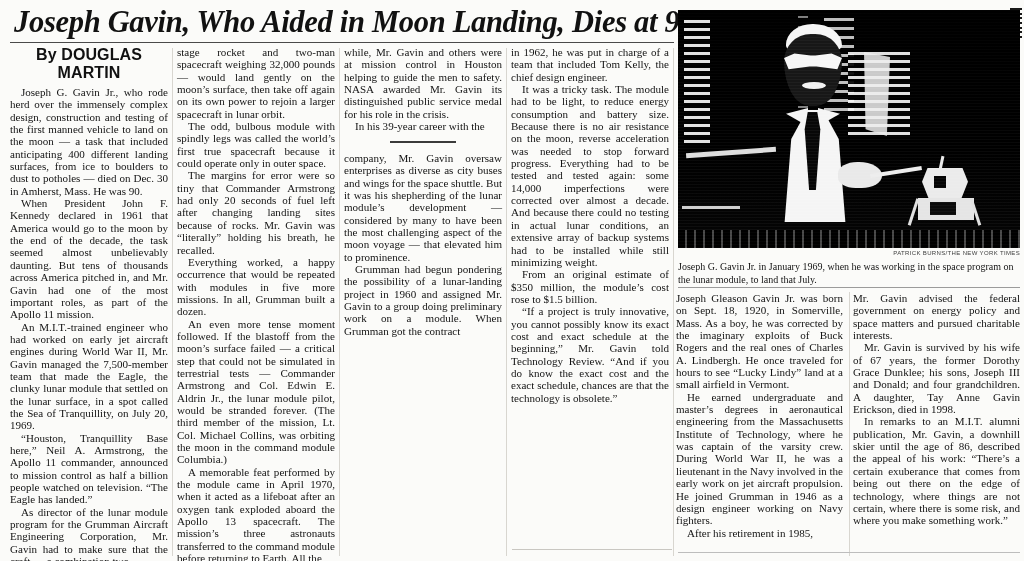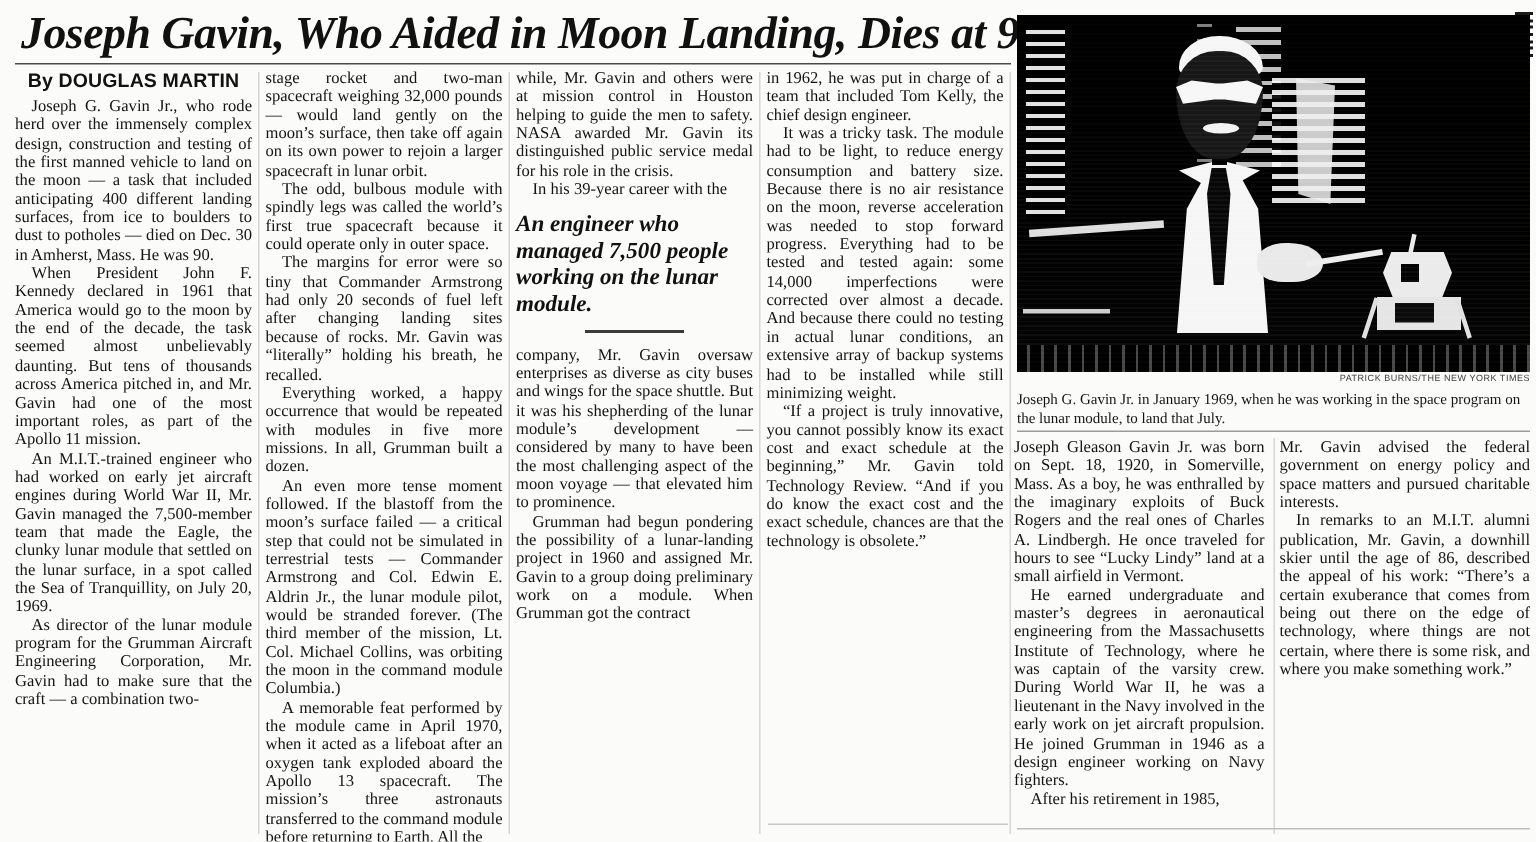--- a/index.html
+++ b/index.html
@@ -104,21 +104,21 @@
     position: absolute;
     top: 48px;
     width: 1px;
     height: 508px;
     background: #d8d6d0;
   }
 
   .byline {
     font-family: "Liberation Sans", "DejaVu Sans", sans-serif;
     font-weight: bold;
-    font-size: 13px;
+    font-size: 16px;
     letter-spacing: 0.1px;
     text-align: center;
     margin: 0 0 4px 0;
     color: #111;
   }
 
   p.body {
     margin: 0;
     font-size: 11.05px;
     line-height: 12.35px;
@@ -452,46 +452,47 @@
   <div class="gutter" style="left:673px"></div>
   <div class="gutter" style="left:849px;top:292px;height:264px"></div>
 
   <div class="cols">
 
     <div class="col c1">
       <div class="byline">By DOUGLAS MARTIN</div>
       <p class="body">Joseph G. Gavin Jr., who rode herd over the immensely complex design, construction and testing of the first manned vehicle to land on the moon — a task that included anticipating 400 different landing surfaces, from ice to boulders to dust to potholes — died on Dec. 30 in Amherst, Mass. He was 90.</p>
       <p class="body">When President John F. Kennedy declared in 1961 that America would go to the moon by the end of the decade, the task seemed almost unbelievably daunting. But tens of thousands across America pitched in, and Mr. Gavin had one of the most important roles, as part of the Apollo 11 mission.</p>
       <p class="body">An M.I.T.-trained engineer who had worked on early jet aircraft engines during World War II, Mr. Gavin managed the 7,500-member team that made the Eagle, the clunky lunar module that settled on the lunar surface, in a spot called the Sea of Tranquillity, on July 20, 1969.</p>
+      <p class="body">“Houston, Tranquillity Base here,” Neil A. Armstrong, the Apollo 11 commander, announced to mission control as half a billion people watched on television. “The Eagle has landed.”</p>
       <p class="body">As director of the lunar module program for the Grumman Aircraft Engineering Corporation, Mr. Gavin had to make sure that the craft — a combination two-</p>
     </div>
 
     <div class="col c2">
       <p class="body noindent">stage rocket and two-man spacecraft weighing 32,000 pounds — would land gently on the moon’s surface, then take off again on its own power to rejoin a larger spacecraft in lunar orbit.</p>
       <p class="body">The odd, bulbous module with spindly legs was called the world’s first true spacecraft because it could operate only in outer space.</p>
       <p class="body">The margins for error were so tiny that Commander Armstrong had only 20 seconds of fuel left after changing landing sites because of rocks. Mr. Gavin was “literally” holding his breath, he recalled.</p>
       <p class="body">Everything worked, a happy occurrence that would be repeated with modules in five more missions. In all, Grumman built a dozen.</p>
       <p class="body">An even more tense moment followed. If the blastoff from the moon’s surface failed — a critical step that could not be simulated in terrestrial tests — Commander Armstrong and Col. Edwin E. Aldrin Jr., the lunar module pilot, would be stranded forever. (The third member of the mission, Lt. Col. Michael Collins, was orbiting the moon in the command module Columbia.)</p>
       <p class="body">A memorable feat performed by the module came in April 1970, when it acted as a lifeboat after an oxygen tank exploded aboard the Apollo 13 spacecraft. The mission’s three astronauts transferred to the command module before returning to Earth. All the</p>
     </div>
 
     <div class="col c3">
       <p class="body noindent">while, Mr. Gavin and others were at mission control in Houston helping to guide the men to safety. NASA awarded Mr. Gavin its distinguished public service medal for his role in the crisis.</p>
       <p class="body">In his 39-year career with the</p>
 
-      <div class="pullquote">An engineer who managed 7,500 people working on the lunar module.</div>
       <div class="pq-rule"></div>
 
       <p class="body noindent">company, Mr. Gavin oversaw enterprises as diverse as city buses and wings for the space shuttle. But it was his shepherding of the lunar module’s development — considered by many to have been the most challenging aspect of the moon voyage — that elevated him to prominence.</p>
       <p class="body">Grumman had begun pondering the possibility of a lunar-landing project in 1960 and assigned Mr. Gavin to a group doing preliminary work on a module. When Grumman got the contract</p>
     </div>
 
     <div class="col c4">
       <p class="body noindent">in 1962, he was put in charge of a team that included Tom Kelly, the chief design engineer.</p>
       <p class="body">It was a tricky task. The module had to be light, to reduce energy consumption and battery size. Because there is no air resistance on the moon, reverse acceleration was needed to stop forward progress. Everything had to be tested and tested again: some 14,000 imperfections were corrected over almost a decade. And because there could no testing in actual lunar conditions, an extensive array of backup systems had to be installed while still minimizing weight.</p>
+      <p class="body">From an original estimate of $350 million, the module’s cost rose to $1.5 billion.</p>
       <p class="body">“If a project is truly innovative, you cannot possibly know its exact cost and exact schedule at the beginning,” Mr. Gavin told Technology Review. “And if you do know the exact cost and the exact schedule, chances are that the technology is obsolete.”</p>
     </div>
   </div>
 
   <div class="photo-wrap">
     <div class="photo">
       <div class="ph-bg"></div>
       <div class="ph-blind"></div>
       <div class="ph-dots2"></div>
       <div class="ph-dots"></div>
@@ -520,26 +521,27 @@
       <div class="ph-grain"></div>
     </div>
   </div>
 
   <div class="photo-credit">PATRICK BURNS/THE NEW YORK TIMES</div>
   <div class="photo-caption">Joseph G. Gavin Jr. in January 1969, when he was working in the space program on the lunar module, to land that July.</div>
   <div class="caption-rule"></div>
 
   <div class="rcols">
     <div class="rcol r1">
-      <p class="body noindent">Joseph Gleason Gavin Jr. was born on Sept. 18, 1920, in Somerville, Mass. As a boy, he was enthralled by the imaginary exploits of Buck Rogers and the real ones of Charles A. Lindbergh. He once traveled for hours to see “Lucky Lindy” land at a small airfield in Vermont.</p>
+      <p class="body noindent">Joseph Gleason Gavin Jr. was born on Sept. 18, 1920, in Somerville, Mass. As a boy, he was corrected by the imaginary exploits of Buck Rogers and the real ones of Charles A. Lindbergh. He once traveled for hours to see “Lucky Lindy” land at a small airfield in Vermont.</p>
       <p class="body">He earned undergraduate and master’s degrees in aeronautical engineering from the Massachusetts Institute of Technology, where he was captain of the varsity crew. During World War II, he was a lieutenant in the Navy involved in the early work on jet aircraft propulsion. He joined Grumman in 1946 as a design engineer working on Navy fighters.</p>
       <p class="body">After his retirement in 1985,</p>
     </div>
     <div class="rcol r2">
       <p class="body noindent">Mr. Gavin advised the federal government on energy policy and space matters and pursued charitable interests.</p>
+      <p class="body">Mr. Gavin is survived by his wife of 67 years, the former Dorothy Grace Dunklee; his sons, Joseph III and Donald; and four grandchildren. A daughter, Tay Anne Gavin Erickson, died in 1998.</p>
       <p class="body">In remarks to an M.I.T. alumni publication, Mr. Gavin, a downhill skier until the age of 86, described the appeal of his work: “There’s a certain exuberance that comes from being out there on the edge of technology, where things are not certain, where there is some risk, and where you make something work.”</p>
     </div>
   </div>
 
   <div class="bottom-rule"></div>
   <div class="bottom-rule-left"></div>
 
 </div>
 
 </body></html>

